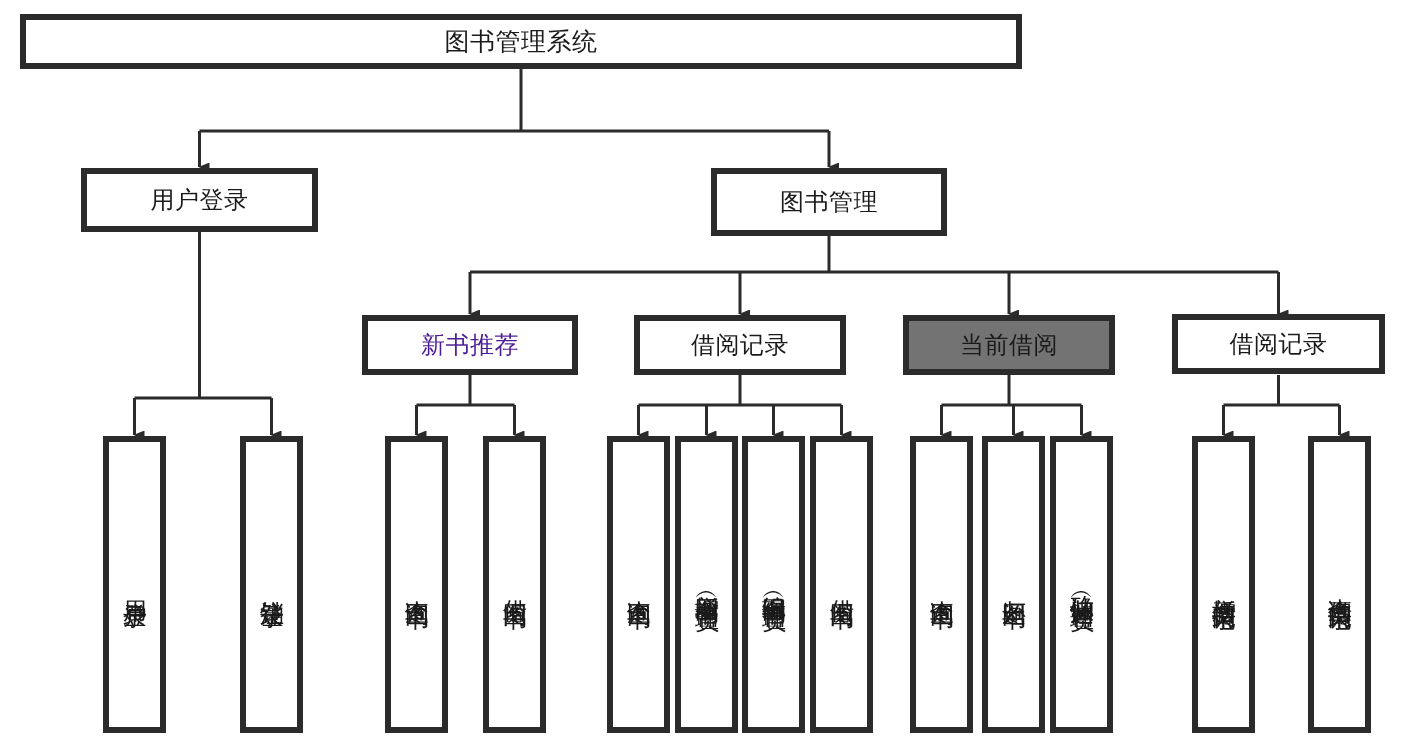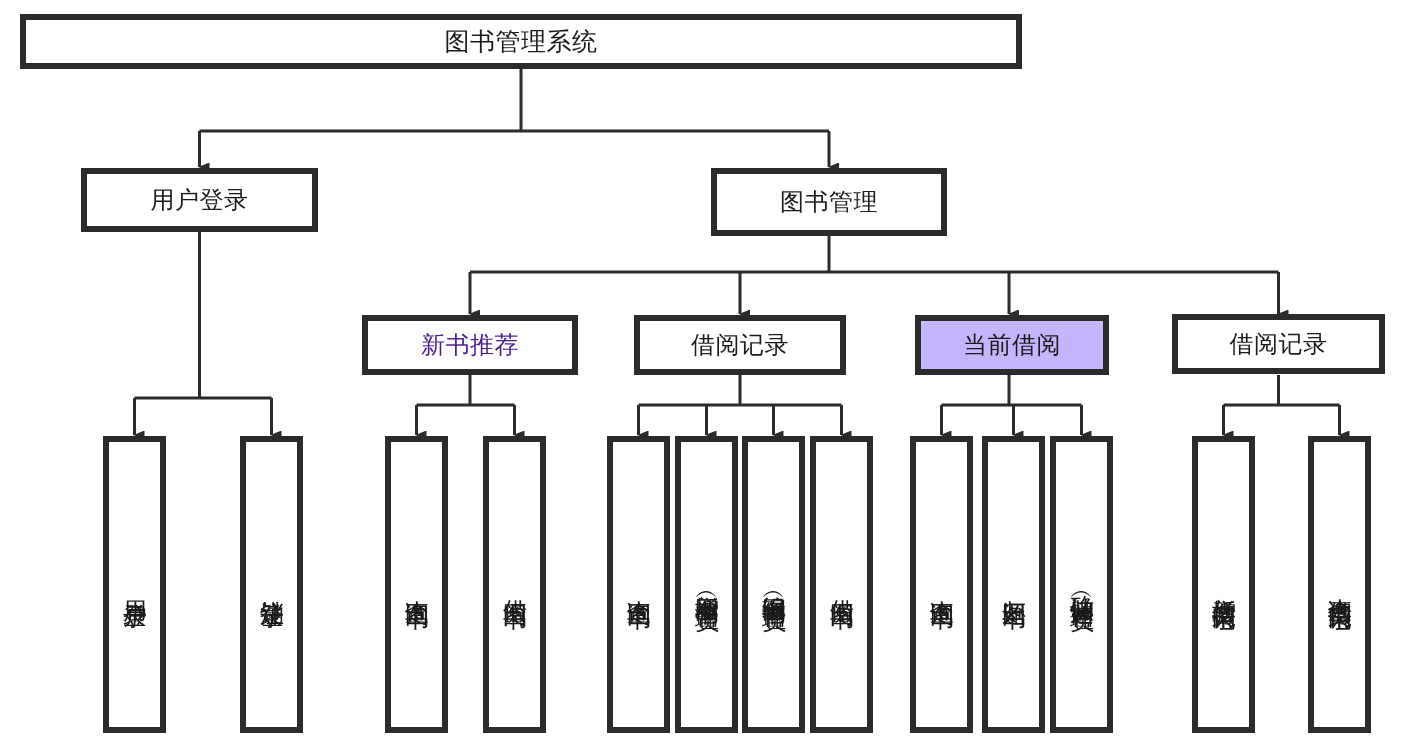--- a/index.html
+++ b/index.html
@@ -126,21 +126,21 @@
       </div>
       <div class="node-box level-1" style="left: 711px; top: 168px; width: 236px; height: 68px; border-color: rgb(43, 43, 43); background: rgb(255, 255, 255);">
         <span class="node-label" style="color: rgb(26, 26, 26);">图书管理</span>
       </div>
       <div class="node-box level-2" style="left: 362px; top: 315px; width: 216px; height: 60px; border-color: rgb(43, 43, 43); background: rgb(255, 255, 255);">
         <span class="node-label" style="color: #4c1d95;">新书推荐</span>
       </div>
       <div class="node-box level-2" style="left: 634px; top: 315px; width: 212px; height: 60px; border-color: rgb(43, 43, 43); background: rgb(255, 255, 255);">
         <span class="node-label" style="color: rgb(26, 26, 26);">借阅记录</span>
       </div>
-      <div class="node-box level-2" style="left: 903px; top: 315px; width: 194px; height: 60px; border-color: rgb(43, 43, 43); background: #c4b5fd; margin-left: 12px;">
+      <div class="node-box level-2" style="left: 903px; top: 315px; width: 212px; height: 60px; border-color: rgb(43, 43, 43); background: #737373;">
         <span class="node-label" style="color: rgb(26, 26, 26);">当前借阅</span>
       </div>
       <div class="node-box level-2" style="left: 1172px; top: 314px; width: 213px; height: 60px; border-color: rgb(43, 43, 43); background: rgb(255, 255, 255);">
         <span class="node-label" style="color: rgb(26, 26, 26);">借阅记录</span>
       </div>
       <div class="node-box level-3" style="left: 103px; top: 436px; width: 63px; height: 297px; border-color: rgb(43, 43, 43); background: rgb(255, 255, 255);">
         <span class="node-label" style="color: rgb(26, 26, 26);">用户登录</span>
       </div>
       <div class="node-box level-3" style="left: 240px; top: 436px; width: 63px; height: 297px; border-color: rgb(43, 43, 43); background: rgb(255, 255, 255);">
         <span class="node-label" style="color: rgb(26, 26, 26);">注销登录</span>

